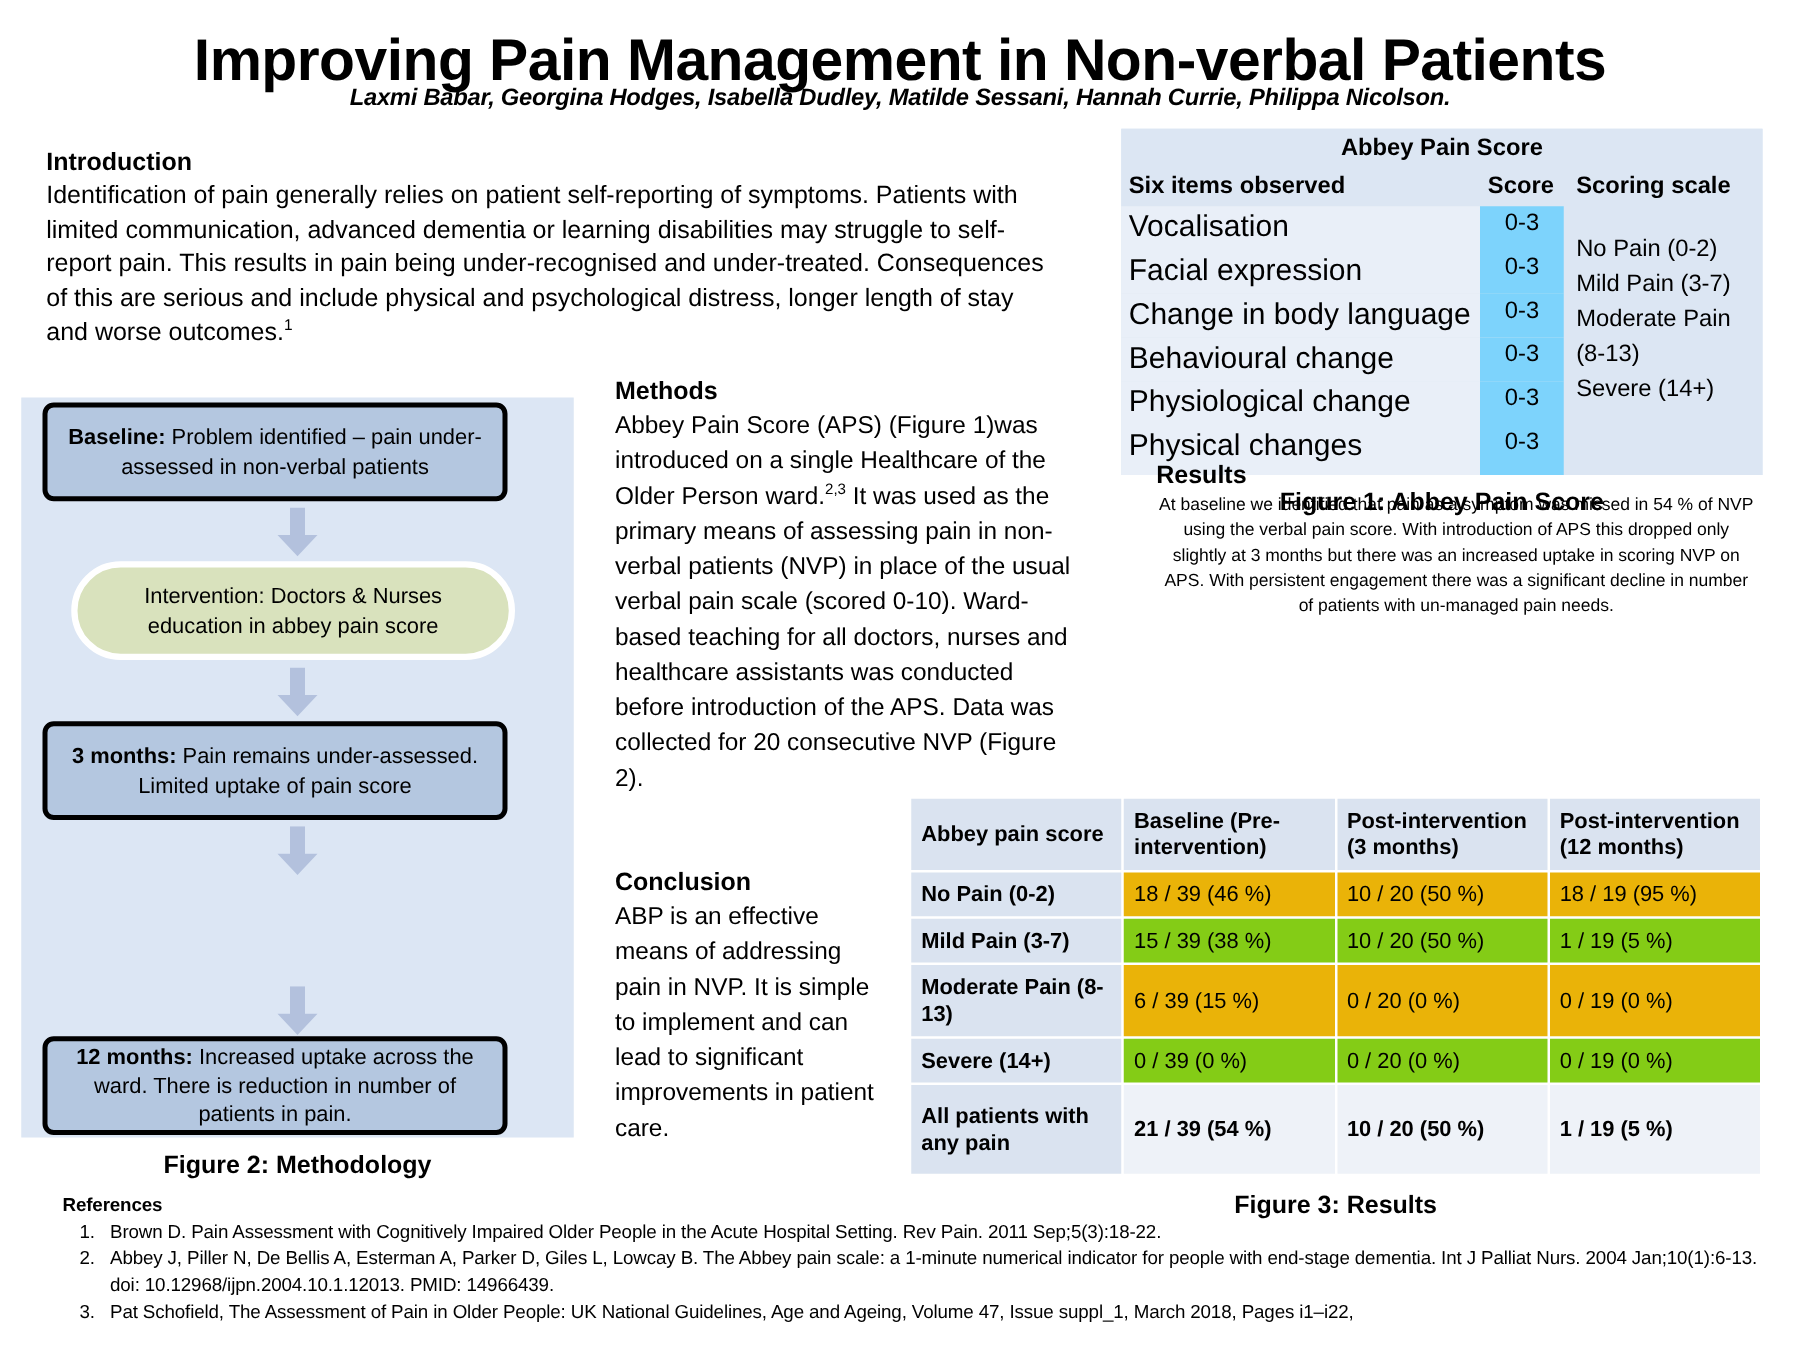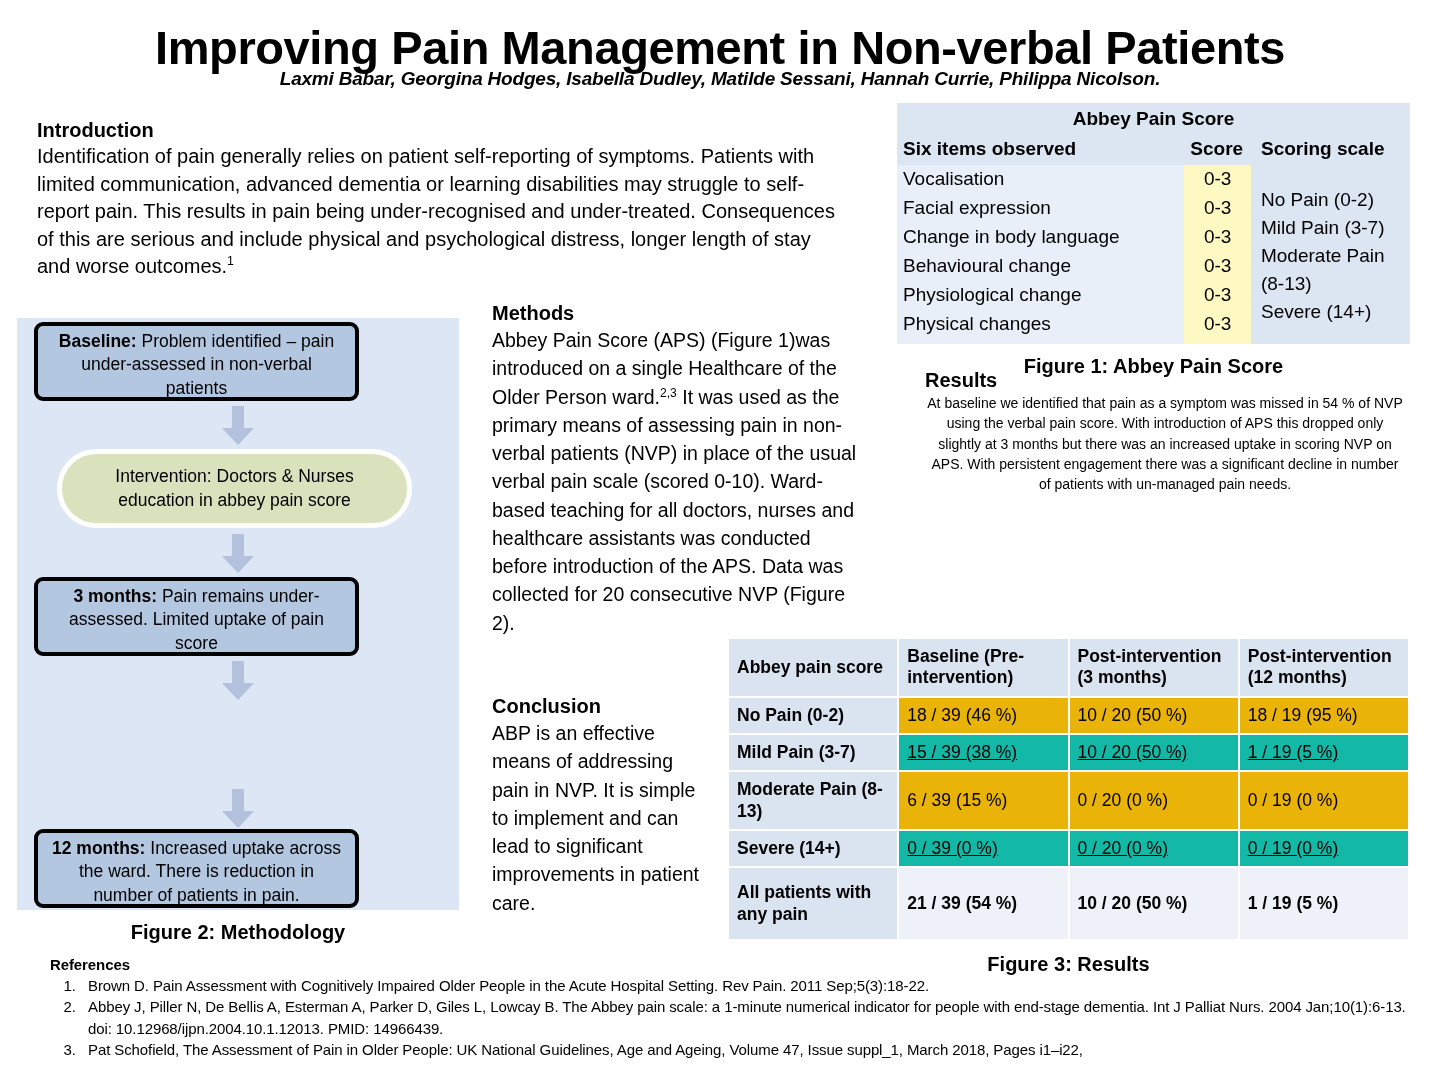--- a/index.html
+++ b/index.html
@@ -85,28 +85,28 @@
     padding: 5px 0 6px 0 !important;
   }
   .aps-colhead {
     font-weight: bold;
     font-size: 19px;
     padding: 2px 6px 5px 6px !important;
     background: #dce6f3;
     margin-top: 40px;
   }
   .aps-item {
-    font-size: 19px;
+    font-size: 24px;
     background: #e9eff8;
     padding: 3px 6px 4px 6px !important;
     margin-left: 36px;
   }
   .aps-score {
     font-size: 19px;
-    background: #fef9c3;
+    background: #7dd3fc;
     text-align: center;
     padding: 3px 0 4px 0 !important;
   }
   .aps-scale {
     font-size: 19px;
     background: #dce6f3;
     padding: 0 6px 0 8px !important;
     line-height: 1.47;
   }
   .fig-caption {
@@ -121,26 +121,27 @@
     position: absolute;
     left: 17px;
     top: 318px;
     width: 442px;
     height: 592px;
     background: #dce6f4;
   }
   .flow-box {
     position: absolute;
     left: 17px;
-    width: 325px;
+    width: 372px;
     background: #b4c7e0;
     border: 4px solid #000000;
     border-radius: 9px;
     box-sizing: border-box;
     display: flex;
+    align-items: center;
     justify-content: center;
     text-align: center;
     font-size: 17.5px;
     line-height: 1.33;
     padding: 4px 14px;
   }
   .flow-oval {
     position: absolute;
     left: 40px;
     width: 355px;
@@ -217,21 +218,21 @@
   }
   table.res th {
     background: #dae3f0;
     font-weight: bold;
   }
   td.rowhead {
     background: #dae3f0;
     font-weight: bold;
   }
   td.cell-a { background: #eab308; }
-  td.cell-b { background: #14b8a6; text-decoration: underline; }
+  td.cell-b { background: #84cc16; }
   tr.total td { font-weight: bold; }
   tr.total td.cell-a, tr.total td.cell-b { background: #eef2f8; }
   #fig3-caption {
     position: absolute;
     left: 727px;
     top: 953px;
     width: 683px;
   }
 
   

